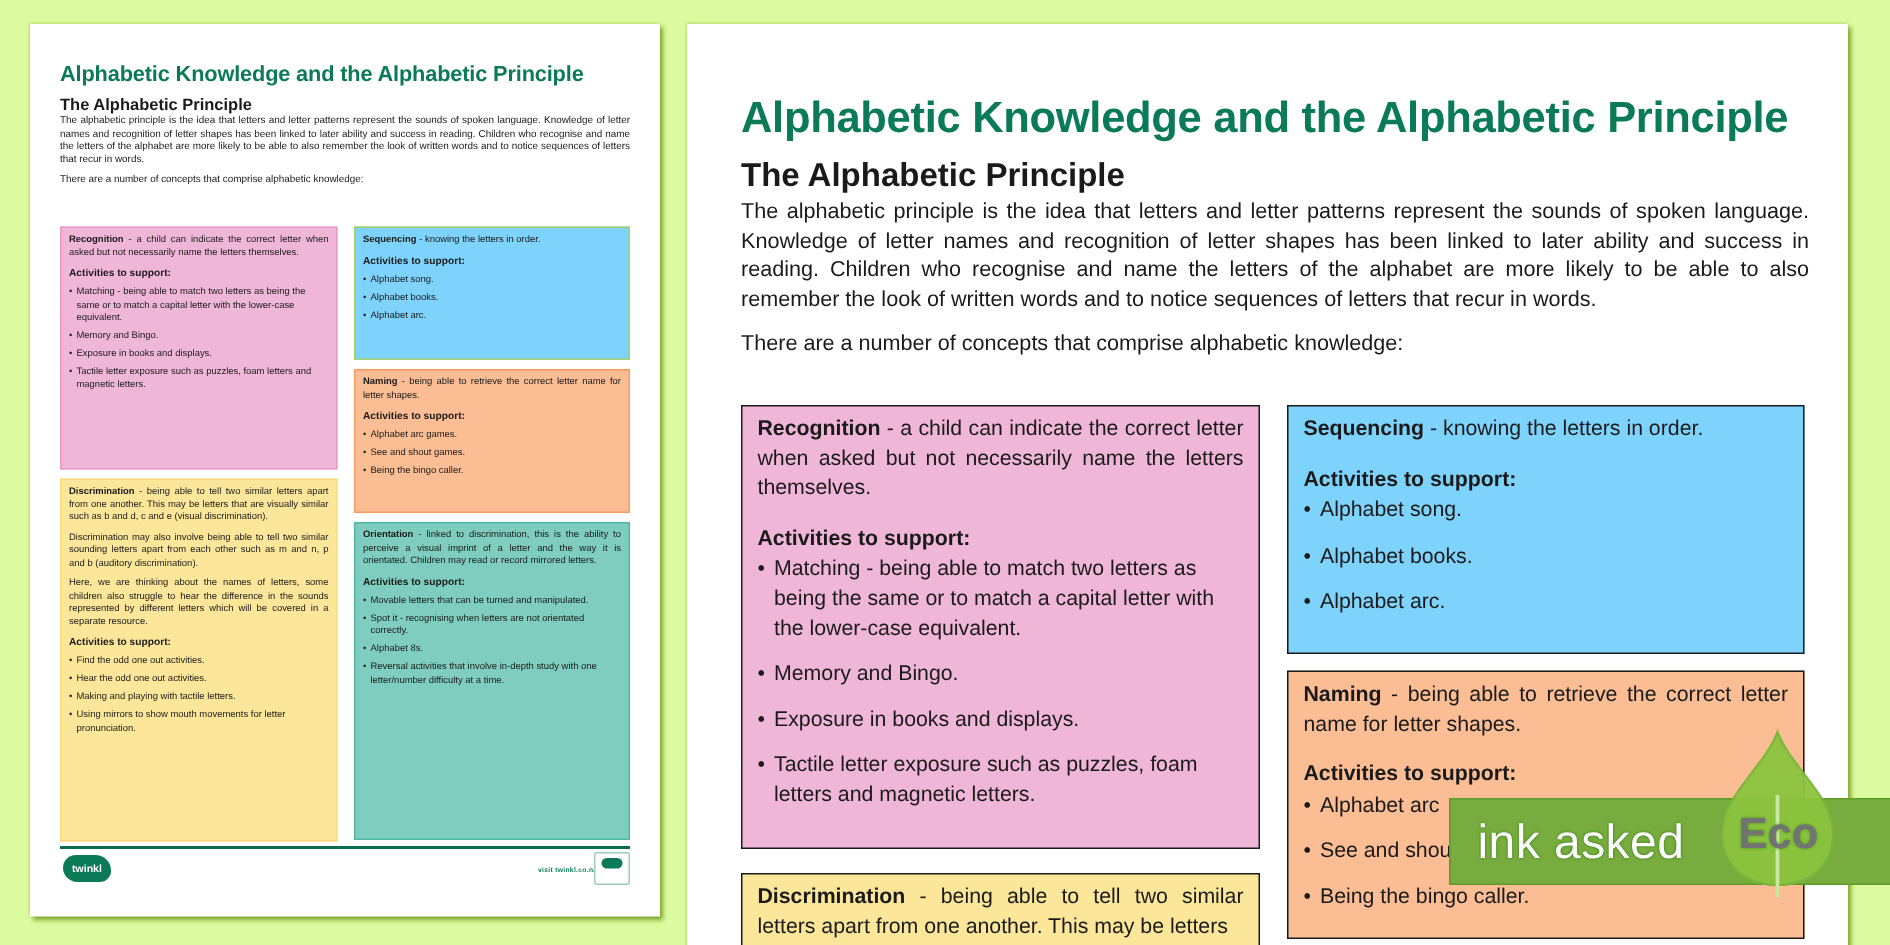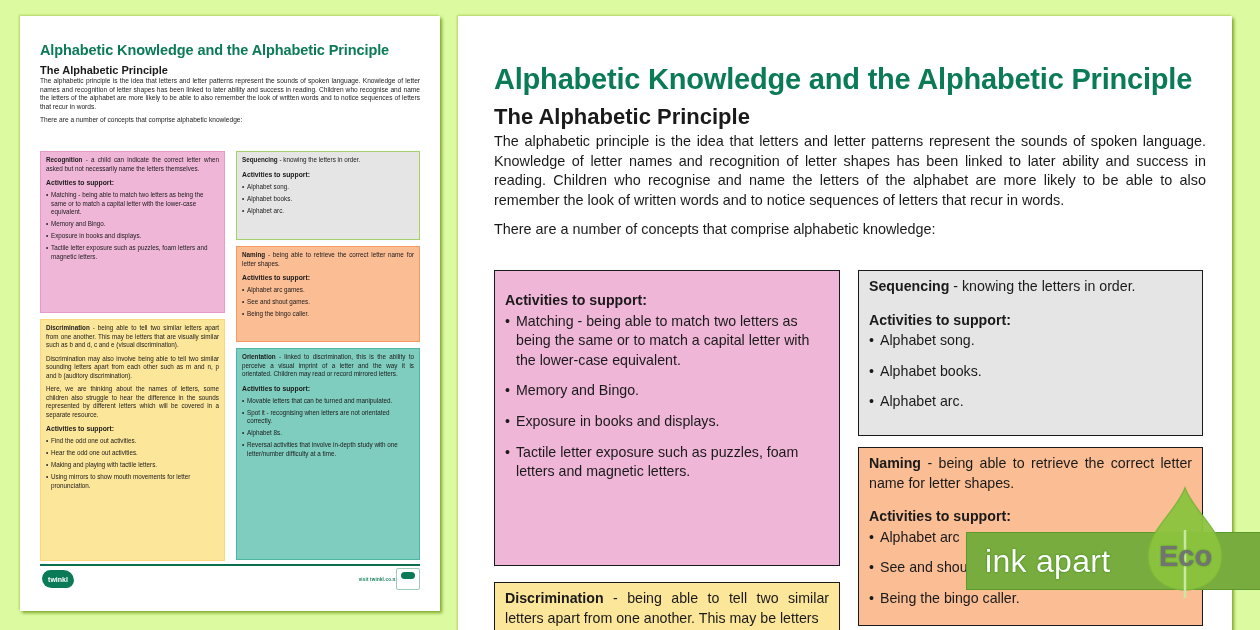--- a/index.html
+++ b/index.html
@@ -46,21 +46,21 @@
   }
   .tbox p { text-align: justify; }
   .tbox b { font-weight: bold; }
   .tbox .act { font-weight: bold; margin-top: 6px; font-size: 6.8px; }
   .tbox ul { list-style: none; }
   .tbox li { position: relative; padding-left: 5px; margin-top: 3.5px; }
   .tbox li::before { content: "•"; position: absolute; left: 0; }
   .tbox .para { margin-top: 5px; }
 
   .pink   { background: #f0b6d8; border-color: #e79ac6; }
-  .green  { background: #e5e5e5; border-color: #a6d06a; }
+  .green  { background: #7dd3fc; border-color: #a6d06a; }
   .orange { background: #fbbd94; border-color: #f99a5e; }
   .yellow { background: #fce699; border-color: #fcd77d; }
   .teal   { background: #7fcdbe; border-color: #4cb8a4; }
 
   .thumb-footer-line {
     position: absolute;
     left: 20px; right: 20px; top: 564px;
     height: 2px; background: #0b6f4f;
   }
   .twinkl-logo {
@@ -226,20 +226,21 @@
 </div>
 
 <div class="big-page">
   <div class="big-title">Alphabetic Knowledge and the Alphabetic Principle</div>
   <div class="big-subtitle">The Alphabetic Principle</div>
   <p class="big-intro">The alphabetic principle is the idea that letters and letter patterns represent the sounds of spoken language. Knowledge of letter names and recognition of letter shapes has been linked to later ability and success in reading. Children who recognise and name the letters of the alphabet are more likely to be able to also remember the look of written words and to notice sequences of letters that recur in words.</p>
   <p class="big-lead">There are a number of concepts that comprise alphabetic knowledge:</p>
 </div>
 
 <div class="bbox pink" style="left:494px;top:270px;width:346px;height:296px;">
+  <p><b>Recognition</b><span> - a child can indicate the correct letter when asked but not necessarily name the letters themselves.</span></p>
   <div class="act">Activities to support:</div>
   <ul>
     <li>Matching - being able to match two letters as being the same or to match a capital letter with the lower-case equivalent.</li>
     <li>Memory and Bingo.</li>
     <li>Exposure in books and displays.</li>
     <li>Tactile letter exposure such as puzzles, foam letters and magnetic letters.</li>
   </ul>
 </div>
 
 <div class="bbox yellow" style="left:494px;top:582px;width:346px;height:60px;">
@@ -260,19 +261,19 @@
   <p><b>Naming</b><span> - being able to retrieve the correct letter name for letter shapes.</span></p>
   <div class="act">Activities to support:</div>
   <ul>
     <li>Alphabet arc</li>
     <li>See and shou</li>
     <li>Being the bingo caller.</li>
   </ul>
 </div>
 
 <div class="eco-banner">
-  <span class="eco-text">ink apart</span>
+  <span class="eco-text">ink asked</span>
 </div>
 <svg class="eco-leaf" viewBox="0 0 78 112">
   <path d="M39 2 C48 26 76 44 76 70 C76 92 59 104 39 104 C19 104 2 92 2 70 C2 44 30 26 39 2 Z" fill="#8cc43f" stroke="#7ab63a" stroke-width="1.5" opacity="0.95"></path>
   <line x1="39" y1="44" x2="39" y2="112" stroke="#c9e8a1" stroke-width="2.5"></line>
 </svg>
 <div class="eco-label">Eco</div>
 
 </body></html>

